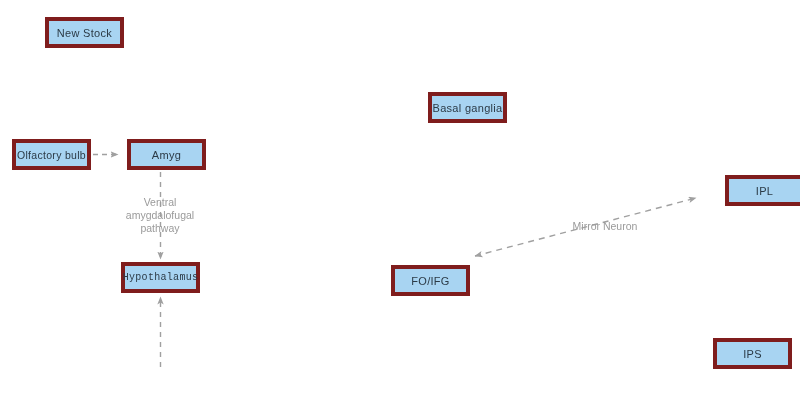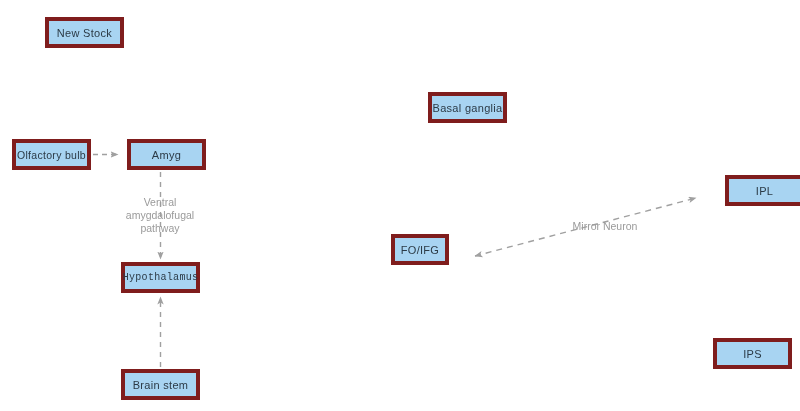--- a/index.html
+++ b/index.html
@@ -81,29 +81,26 @@
   </div>
 
   <div class="node" style="left:127px; top:139px; width:79px; height:31px;">
     <span>Amyg</span>
   </div>
 
   <div class="node" style="left:121px; top:262px; width:79px; height:31px; font-size:10px;font-family:Liberation Mono, monospace;">
     <span>Hypothalamus</span>
   </div>
 
-  <div class="node" style="left:121px; top:369px; width:79px; height:31px;">
-    <span>Brain stem</span>
-  </div>
 
   <div class="node" style="left:428px; top:92px; width:79px; height:31px;">
     <span>Basal ganglia</span>
   </div>
 
-  <div class="node" style="left:391px; top:234px; width:58px; height:31px;">
+  <div class="node" style="left:391px; top:265px; width:79px; height:31px;">
     <span>FO/IFG</span>
   </div>
 
   <div class="node" style="left:701px; top:175px; width:79px; height:31px;margin-left:24px;">
     <span>IPL</span>
   </div>
 
   <div class="node" style="left:713px; top:338px; width:79px; height:31px;">
     <span>IPS</span>
   </div>

